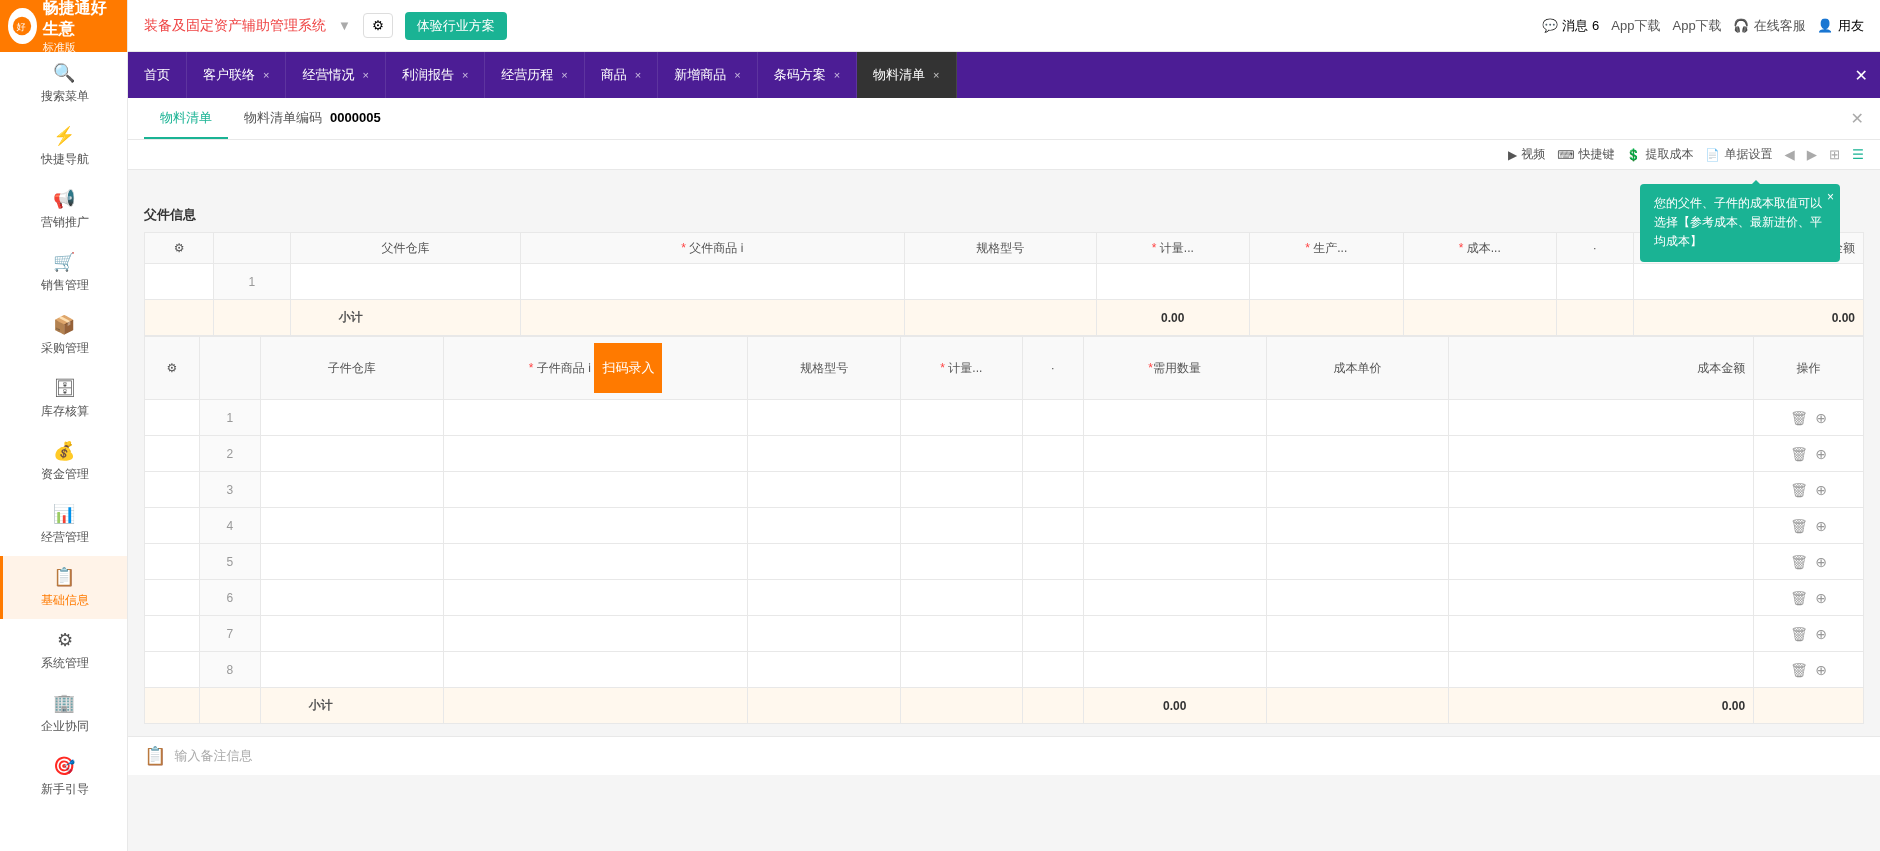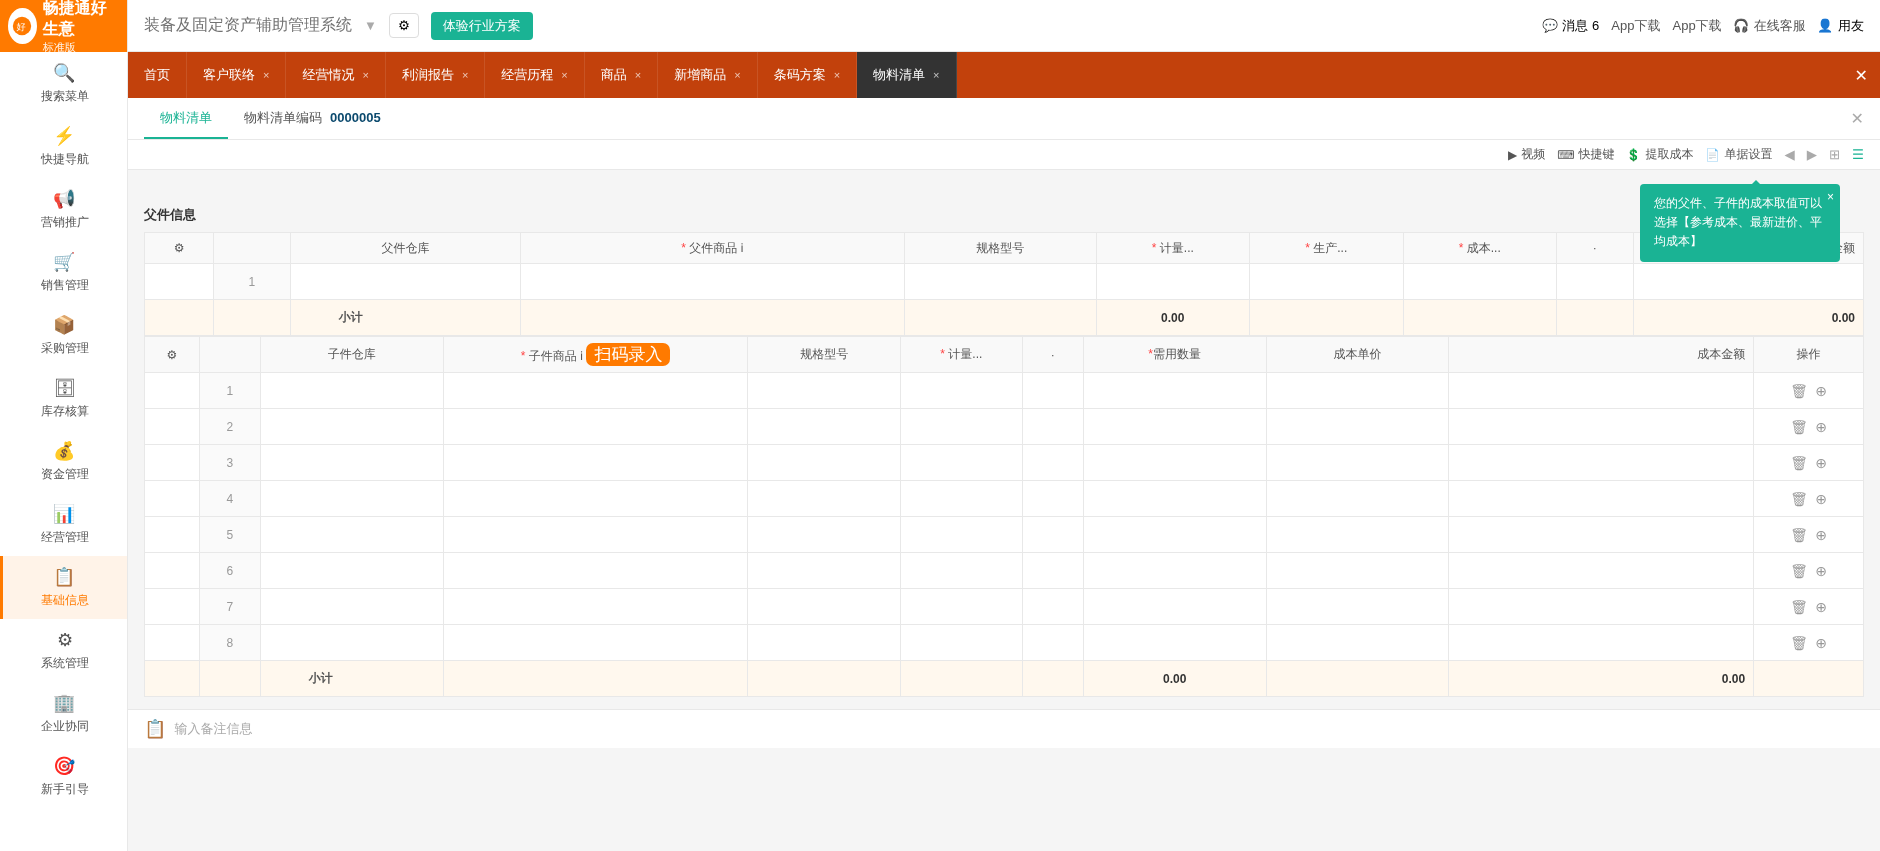--- a/index.html
+++ b/index.html
@@ -16,21 +16,21 @@
 
     
     .main { flex: 1; display: flex; flex-direction: column; overflow: hidden; }
 
     
     .topbar { background: #fff; display: flex; align-items: center; height: 52px; padding: 0 16px; border-bottom: 1px solid #e8e8e8; gap: 12px; }
     .btn-trial { background: #1ab394; color: #fff; border: none; border-radius: 4px; padding: 5px 12px; cursor: pointer; font-size: 13px; }
     .settings-btn { background: none; border: 1px solid #ddd; border-radius: 4px; padding: 4px 8px; cursor: pointer; }
 
     
-    .nav-tabs { background: #c2410c; display: flex; align-items: center; height: 46px; overflow: hidden; }
+    .nav-tabs { background: #4c1d95; display: flex; align-items: center; height: 46px; overflow: hidden; }
     .nav-tab { color: #fff; padding: 0 16px; height: 100%; display: flex; align-items: center; gap: 4px; cursor: pointer; font-size: 13px; white-space: nowrap; border-right: 1px solid rgba(255,255,255,0.1); }
     .nav-tab.active { background: #333; color: #fff; }
     .nav-tab .close-x { font-size: 11px; margin-left: 4px; opacity: 0.7; }
 
     
     .content { flex: 1; overflow-y: auto; background: #f5f5f5; }
 
     
     .sub-tabs { background: #fff; display: flex; align-items: center; padding: 0 16px; border-bottom: 1px solid #e8e8e8; height: 42px; gap: 0; }
     .sub-tab { padding: 0 16px; height: 100%; display: flex; align-items: center; cursor: pointer; font-size: 13px; color: #555; border-bottom: 2px solid transparent; }
@@ -49,21 +49,21 @@
     
     .data-table { width: 100%; border-collapse: collapse; background: #fff; border: 1px solid #e8e8e8; font-size: 12px; }
     .data-table th { background: #f9f9f9; border: 1px solid #e8e8e8; padding: 6px 8px; color: #555; font-weight: normal; white-space: nowrap; }
     .data-table td { border: 1px solid #e8e8e8; padding: 4px 8px; color: #333; height: 36px; }
     .data-table td.row-num { color: #999; text-align: center; width: 40px; background: #fafafa; }
     .data-table .subtotal-row td { background: #fff8ee; font-weight: bold; }
     .data-table .subtotal-row td.label { color: #555; padding-left: 48px; }
     .required { color: #f44; }
     .col-settings { width: 36px; text-align: center; }
     .col-ops { width: 72px; text-align: center; }
-    .scan-btn { background: #ff7a00; color: #fff; border: none; border-radius: 7px; padding: 0 8px; font-size: 17px; cursor: pointer; }
+    .scan-btn { background: #ff7a00; color: #fff; border: none; border-radius: 0; padding: 16px 8px; font-size: 13px; cursor: pointer; }
     .op-icon { cursor: pointer; color: #999; font-size: 14px; margin: 0 2px; }
 
     
     .tooltip-popup { position: absolute; top: 42px; right: 60px; background: #1ab394; color: #fff; border-radius: 4px; padding: 10px 14px; font-size: 12px; z-index: 100; max-width: 200px; line-height: 1.6; }
     .tooltip-popup::before { content: ''; position: absolute; top: -8px; right: 80px; border: 4px solid transparent; border-bottom-color: #1ab394; }
     .tooltip-close { position: absolute; top: 4px; right: 6px; cursor: pointer; font-size: 12px; }
 
     
     .bottom-bar { background: #fff; border-top: 1px solid #e8e8e8; padding: 8px 16px; display: flex; align-items: center; gap: 8px; }
     .bottom-bar-icon { color: #1ab394; font-size: 18px; }
@@ -136,21 +136,21 @@
       <div class="sidebar-item">
         <span class="icon">🎯</span>
         <span>新手引导</span>
       </div>
     </div>
 </div>
 
 <div class="main">
 
   <div class="topbar">
-    <span style="font-size:16px;color:#737373;">装备及固定资产辅助管理系统</span>
+    <span style="font-size:14px;color:#ef4444;">装备及固定资产辅助管理系统</span>
     <span style="cursor:pointer;color:#aaa;">▼</span>
     <button class="settings-btn">⚙</button>
     <button class="btn-trial">体验行业方案</button>
     <div style="flex:1;"></div>
     <div style="display:flex;align-items:center;gap:4px;cursor:pointer;">
       <span>💬</span>
       <span>消息</span>
       <span class="badge">6</span>
     </div>
     <div style="cursor:pointer;color:#555;display:flex;align-items:center;gap:4px;">App下载</div>
@@ -205,21 +205,21 @@
     </div>
 
   <div class="content">
 
     <div class="sub-tabs">
       <div class="sub-tab active">
         <span>物料清单</span>
       </div>
       <div class="sub-tab" style="gap:8px;">
         <span>物料清单编码</span>
-        <span style="color:#0c4a6e;font-weight:bold;">0000005</span>
+        <span style="color:#000000;font-weight:bold;">0000005</span>
       </div>
       <div style="flex:1;"></div>
       <span style="cursor:pointer;color:#aaa;font-size:16px;">✕</span>
     </div>
 
     <div class="toolbar" style="position:relative;">
       <button class="toolbar-btn">
         <span>▶</span>
         <span>视频</span>
       </button>

